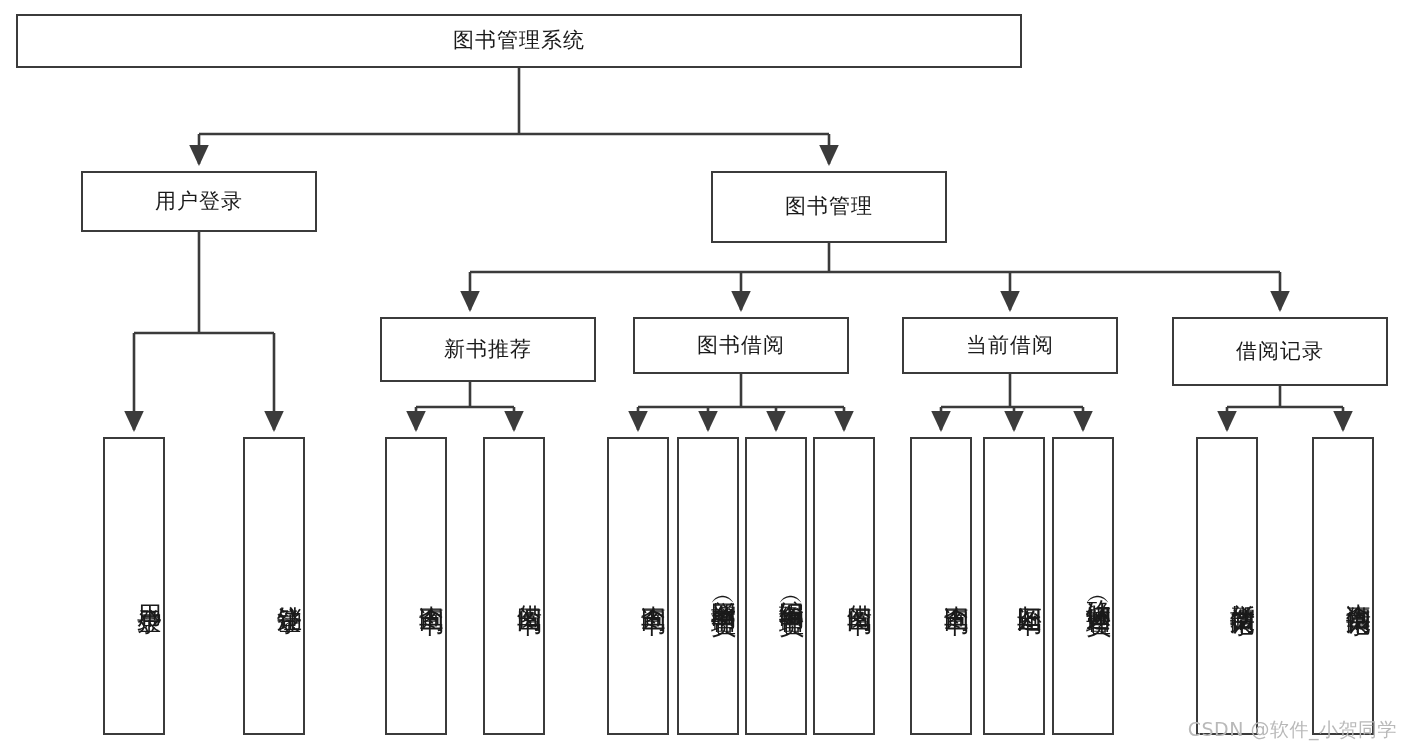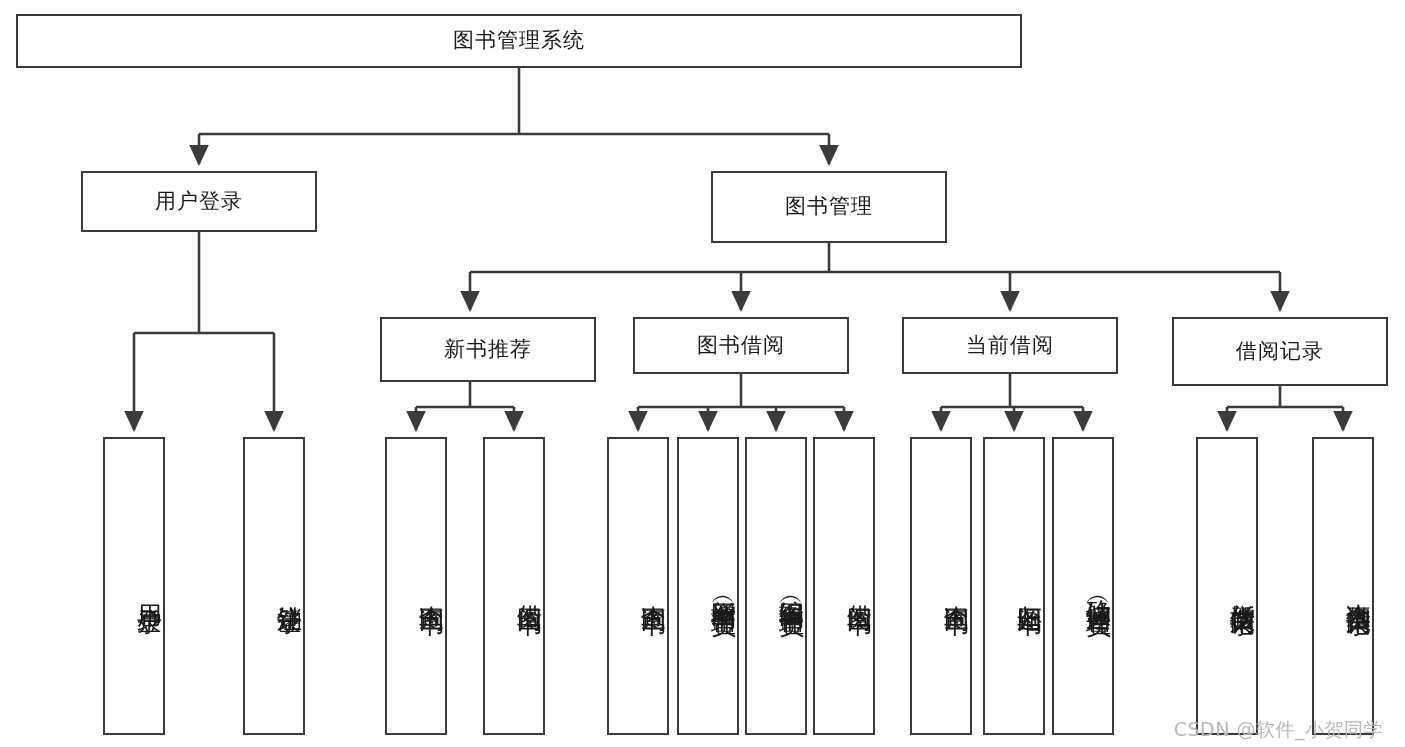--- a/index.html
+++ b/index.html
@@ -52,21 +52,21 @@
     justify-content: center;
     padding-top: 6px;
   }
   .node.vertical > .vlabel {
     writing-mode: vertical-rl;
     text-orientation: upright;
     display: block;
   }
   #watermark {
     position: absolute;
-    right: 22px;
+    right: 8px;
     bottom: 4px;
     font-size: 19px;
     color: #b9b9b9;
     white-space: nowrap;
     letter-spacing: 0.5px;
   }
 </style>
 </head>
 <body>
 

